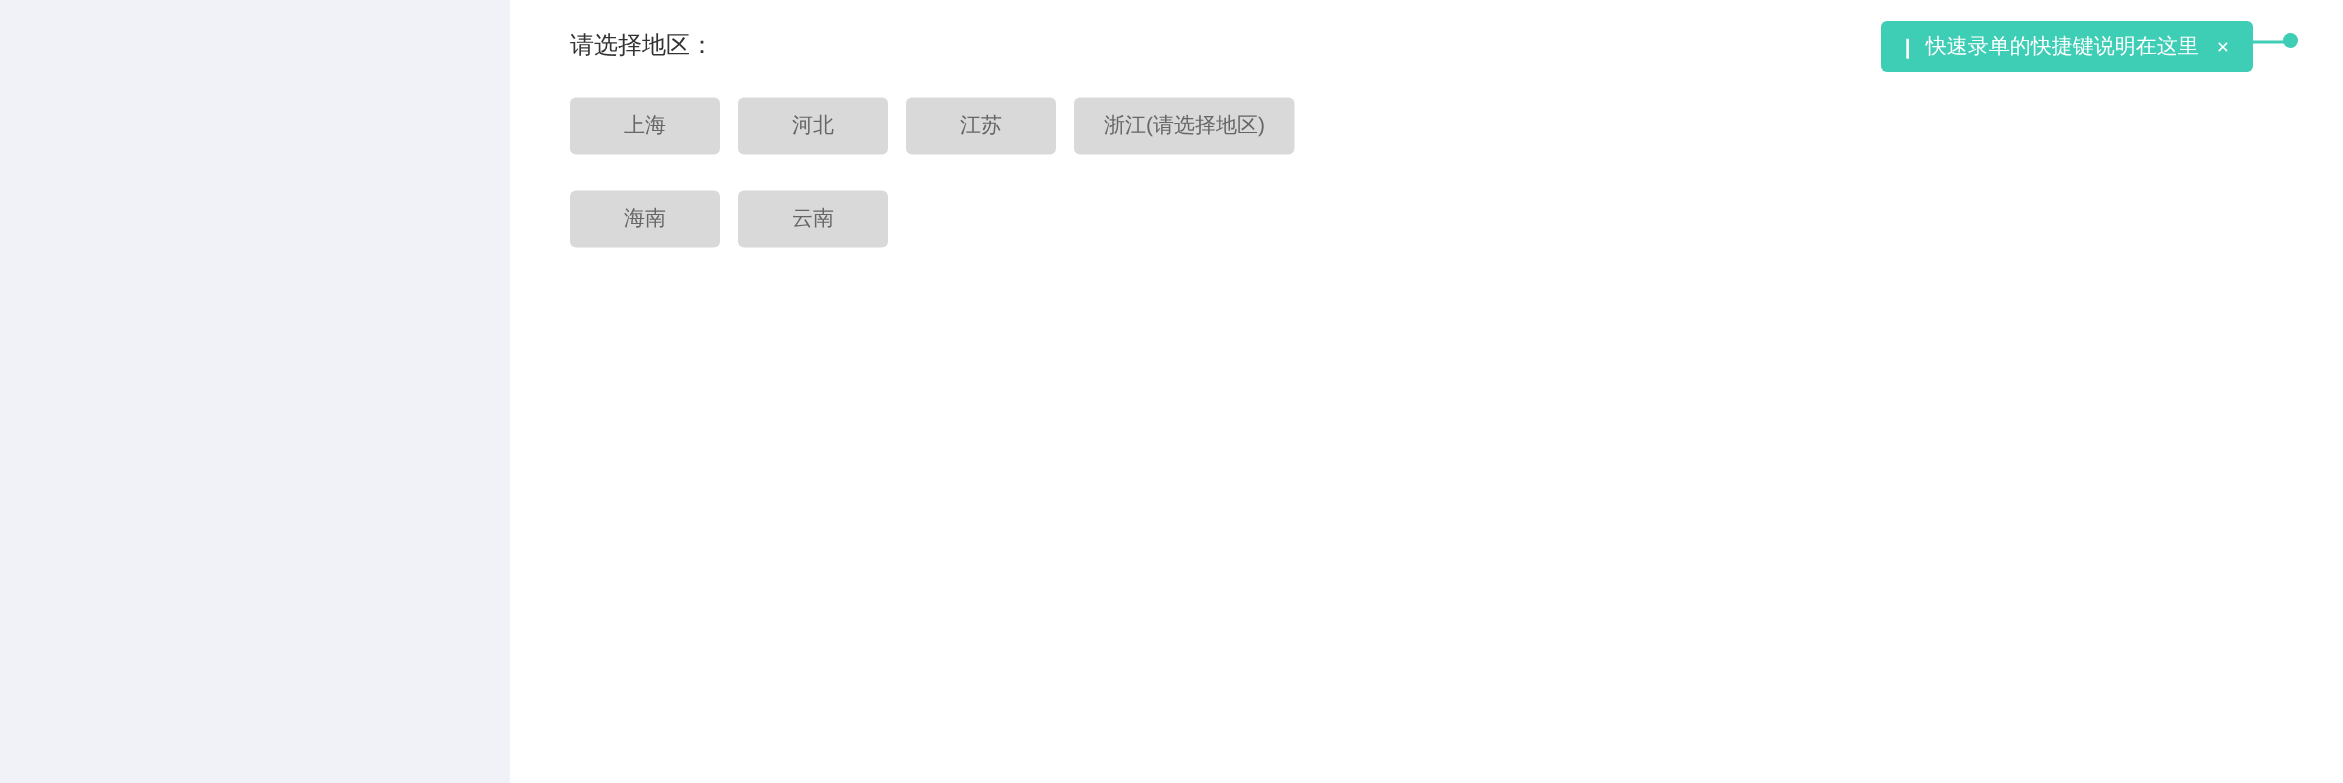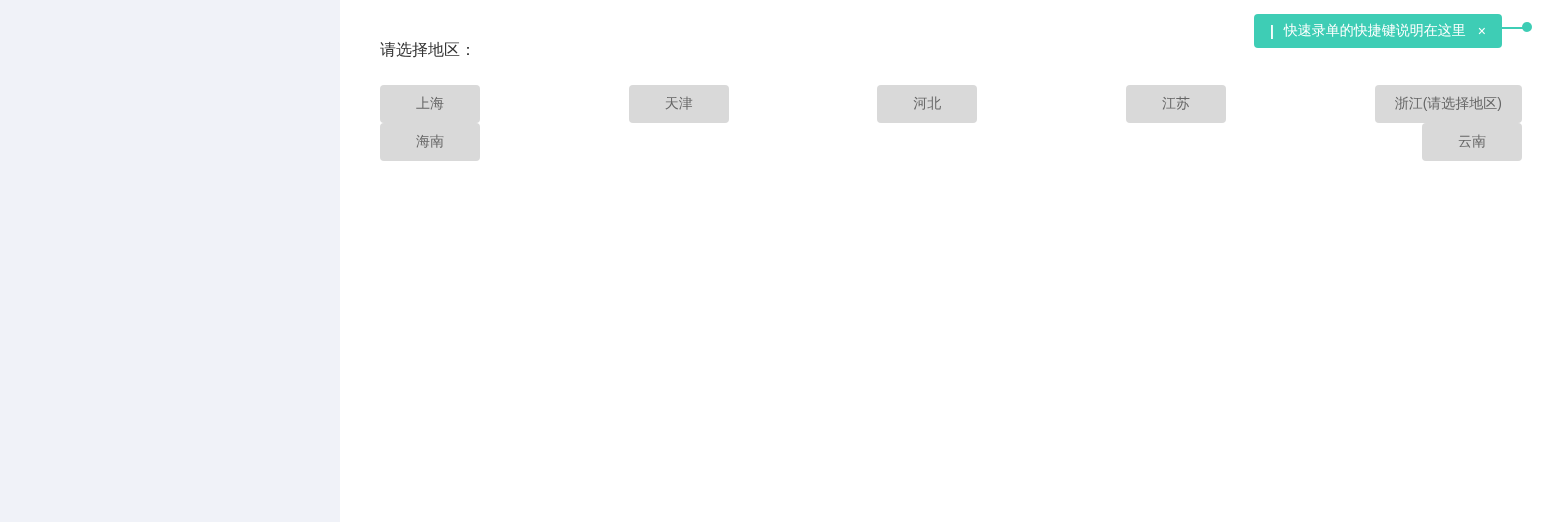--- a/index.html
+++ b/index.html
@@ -26,34 +26,34 @@
       top: 0;
     }
 
     .main-content {
       position: absolute;
       left: 340px;
       top: 0;
       right: 0;
       bottom: 0;
       background: #ffffff;
-      padding: 40px 40px;
+      padding: 20px 40px;
     }
 
     .page-title {
       font-size: 16px;
       color: #333;
       font-weight: 500;
       margin-bottom: 24px;
     }
 
     .region-buttons {
       display: flex;
       flex-wrap: wrap;
-      justify-content: space-between;
+      gap: 12px;
     }
 
     .region-btn {
       background: #d9d9d9;
       border: none;
       border-radius: 4px;
       padding: 10px 20px;
       font-size: 14px;
       color: #666;
       cursor: pointer;
@@ -114,21 +114,20 @@
 <body>
 
 <div class="left-sidebar"></div>
 
 <div class="main-content">
   <div class="page-title">请选择地区：</div>
 
   <div class="region-buttons">
 
     <button class="region-btn">上海</button>
-    <button class="region-btn">天津</button>
     <button class="region-btn">河北</button>
     <button class="region-btn">江苏</button>
     <button class="region-btn">浙江(请选择地区)</button>
 
     <div style="width:100%; height:0;"></div>
     <button class="region-btn">海南</button>
     <button class="region-btn">云南</button>
   </div>
 </div>
 

